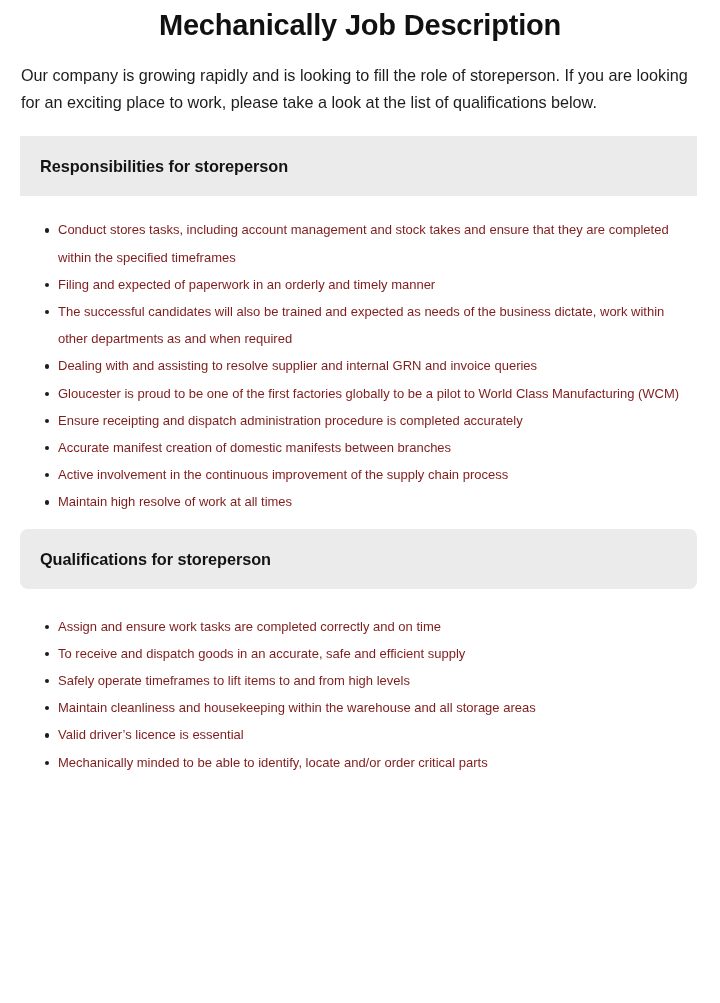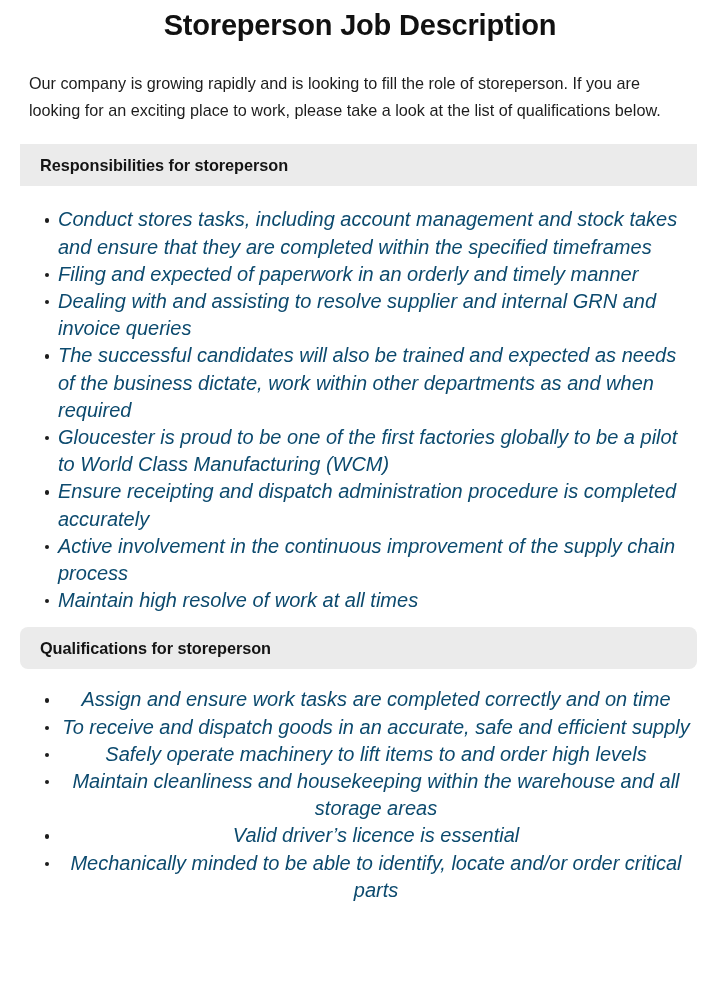--- a/index.html
+++ b/index.html
@@ -31,33 +31,33 @@
     text-align: center;
     font-size: 29px;
     line-height: 38px;
     font-weight: bold;
     letter-spacing: -0.2px;
     color: #111111;
   }
 
   
   .intro {
-    margin: 8px;
+    margin: 0;
     padding: 18px 26px 0 21px;
     font-size: 16.2px;
     line-height: 27.2px;
     color: #1d1d1d;
     text-align: left;
   }
 
   
   .section-band {
     margin: 20px 23px 0 20px;
     background: #ebebeb;
-    height: 42px;
+    height: 60px;
     display: flex;
     align-items: center;
     box-sizing: border-box;
     padding: 0 0 0 20px;
   }
   .section-band.second {
     margin-top: 13px;
     border-radius: 8px;
   }
   .section-band-title {
@@ -68,73 +68,72 @@
     letter-spacing: -0.05px;
   }
 
   
   .bullet-list {
     margin: 0;
     padding: 20px 26px 0 58px;
     list-style: none;
   }
   .bullet-list.second-list {
-    padding-top: 17px;
-    text-align: center;
+    padding-top: 24px;
   }
   .bullet-item {
     position: relative;
-    font-size: 20px;
+    font-size: 13px;
     line-height: 27.2px;
-    color: #0c4a6e;
+    color: #7f1d1d;
     margin: 0;
     padding: 0;
-    font-style: italic;
   }
   .bullet-item::before {
     content: "";
     position: absolute;
     left: -13px;
     top: 12px;
     width: 4.2px;
     height: 4.2px;
     border-radius: 50%;
     background: #1d1d1d;
   }
 </style>
 </head>
 <body>
 
 <div class="page">
 
-  <h1 class="doc-title">Storeperson Job Description</h1>
+  <h1 class="doc-title">Mechanically Job Description</h1>
 
   <p class="intro">Our company is growing rapidly and is looking to fill the role of storeperson. If you are looking for an exciting place to work, please take a look at the list of qualifications below.</p>
 
   <div class="section-band">
     <span class="section-band-title">Responsibilities for storeperson</span>
   </div>
 
   <ul class="bullet-list">
       <li class="bullet-item">Conduct stores tasks, including account management and stock takes and ensure that they are completed within the specified timeframes</li>
       <li class="bullet-item">Filing and expected of paperwork in an orderly and timely manner</li>
+      <li class="bullet-item">The successful candidates will also be trained and expected as needs of the business dictate, work within other departments as and when required</li>
       <li class="bullet-item">Dealing with and assisting to resolve supplier and internal GRN and invoice queries</li>
-      <li class="bullet-item">The successful candidates will also be trained and expected as needs of the business dictate, work within other departments as and when required</li>
       <li class="bullet-item">Gloucester is proud to be one of the first factories globally to be a pilot to World Class Manufacturing (WCM)</li>
       <li class="bullet-item">Ensure receipting and dispatch administration procedure is completed accurately</li>
+      <li class="bullet-item">Accurate manifest creation of domestic manifests between branches</li>
       <li class="bullet-item">Active involvement in the continuous improvement of the supply chain process</li>
       <li class="bullet-item">Maintain high resolve of work at all times</li>
     </ul>
 
   <div class="section-band second">
     <span class="section-band-title">Qualifications for storeperson</span>
   </div>
 
   <ul class="bullet-list second-list">
       <li class="bullet-item">Assign and ensure work tasks are completed correctly and on time</li>
       <li class="bullet-item">To receive and dispatch goods in an accurate, safe and efficient supply</li>
-      <li class="bullet-item">Safely operate machinery to lift items to and order high levels</li>
+      <li class="bullet-item">Safely operate timeframes to lift items to and from high levels</li>
       <li class="bullet-item">Maintain cleanliness and housekeeping within the warehouse and all storage areas</li>
       <li class="bullet-item">Valid driver’s licence is essential</li>
       <li class="bullet-item">Mechanically minded to be able to identify, locate and/or order critical parts</li>
     </ul>
 
 </div>
 
 </body></html>

